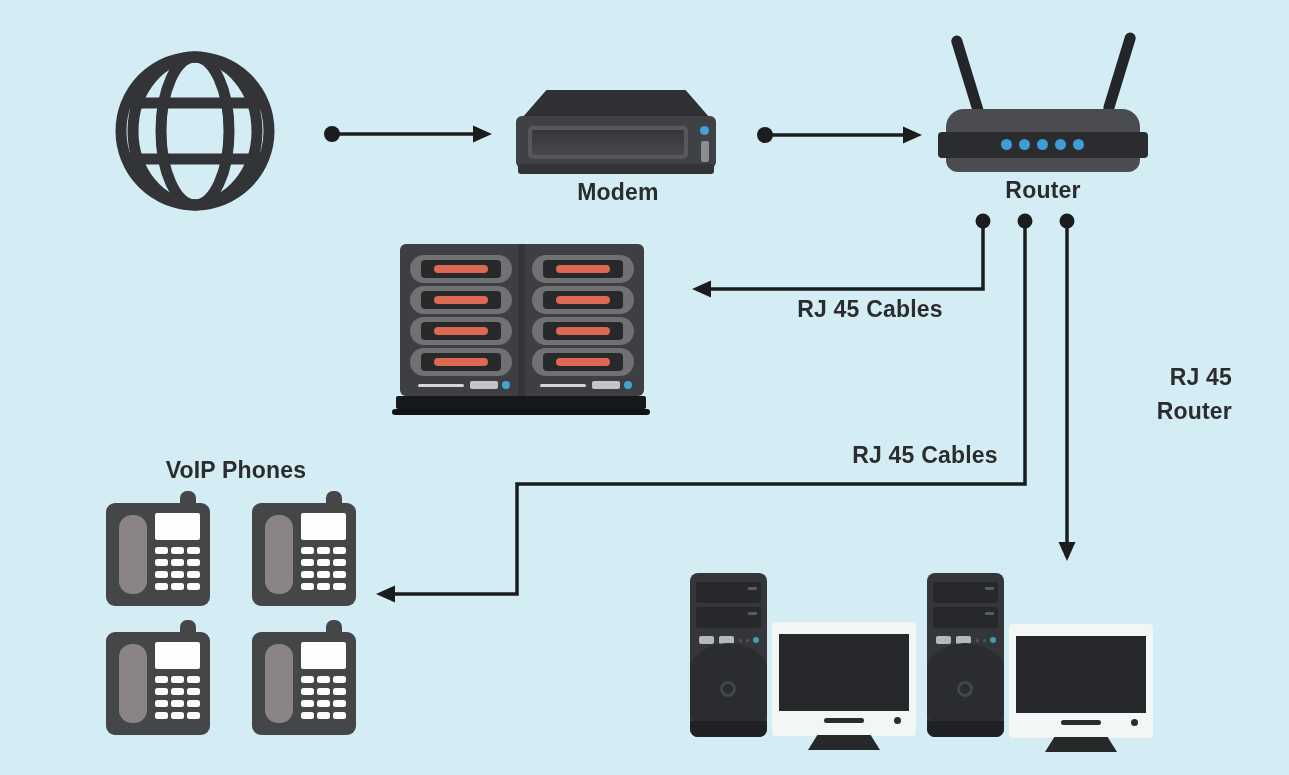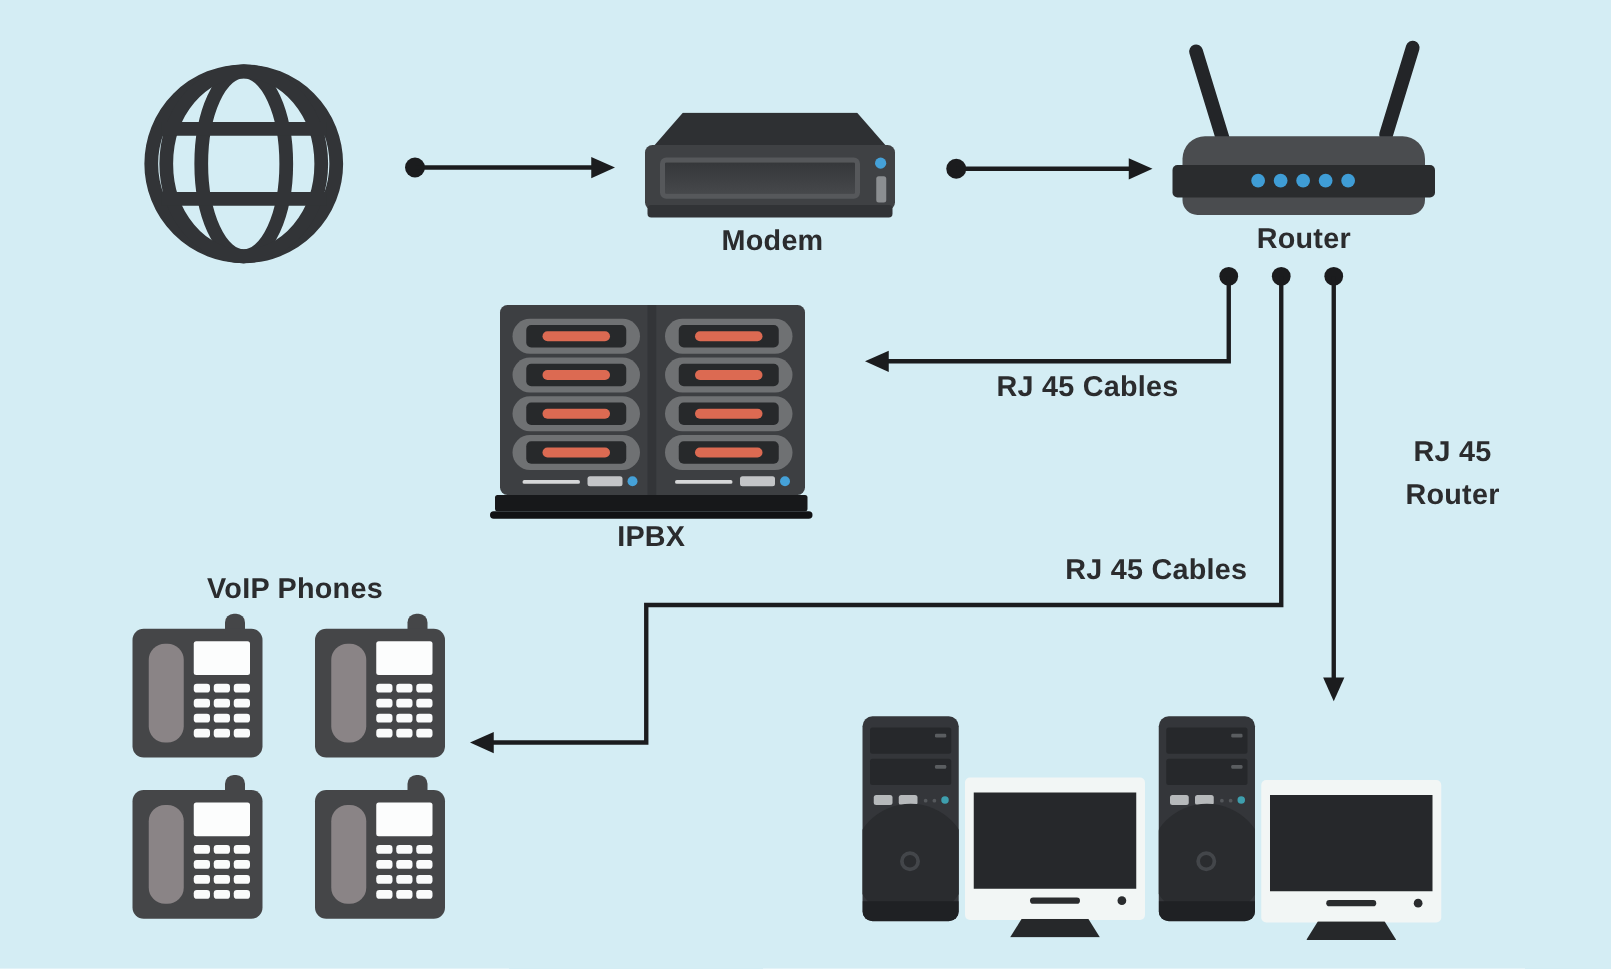--- a/index.html
+++ b/index.html
@@ -17,21 +17,21 @@
     font-size:23px; font-weight:700; color:#2b2c2e; letter-spacing:0.2px;
   }
   #lbl-internet  { left:87px;  top:221px; }
   #lbl-modem     { left:508px; top:179px; }
   #lbl-router    { left:933px; top:177px; }
   #lbl-ipbx      { left:411px; top:416px; }
   #lbl-voip      { left:126px; top:457px; }
   #lbl-computers { left:806px; top:540px; }
   #lbl-rj45-a    { left:760px; top:296px; }
   #lbl-rj45-b    { left:815px; top:442px; }
-  #lbl-rj45-c    { left:1092px; top:344px; width:140px; text-align:center; line-height:34px; }
+  #lbl-rj45-c    { left:1092px; top:360px; width:140px; text-align:right; line-height:34px; }
 
   
   #wires { position:absolute; left:0; top:0; width:1289px; height:775px; }
   #wires line, #wires path { stroke:#1b1c1e; stroke-width:3.5px; fill:none; }
   #wires circle, #wires polygon { fill:#1b1c1e; }
 
   
   #globe { left:112px; top:48px; }
 
   
@@ -202,21 +202,20 @@
       <span class="dot"></span>
     </div>
     <div class="ipbx-ind c2">
       <span class="line"></span>
       <span class="bar"></span>
       <span class="dot"></span>
     </div>
     <div class="ipbx-base"></div>
     <div class="ipbx-base2"></div>
   </div>
-  <div class="node-label" id="lbl-ipbx">IPBX</div>
 
   <div class="node-label" id="lbl-voip">VoIP Phones</div>
   <div class="phone" id="phone-1">
     <div class="phone-antenna"></div>
     <div class="phone-body"></div>
     <div class="phone-handset"></div>
     <div class="phone-screen"></div>
     <div class="phone-keypad">
       <i></i>
         <i></i>

